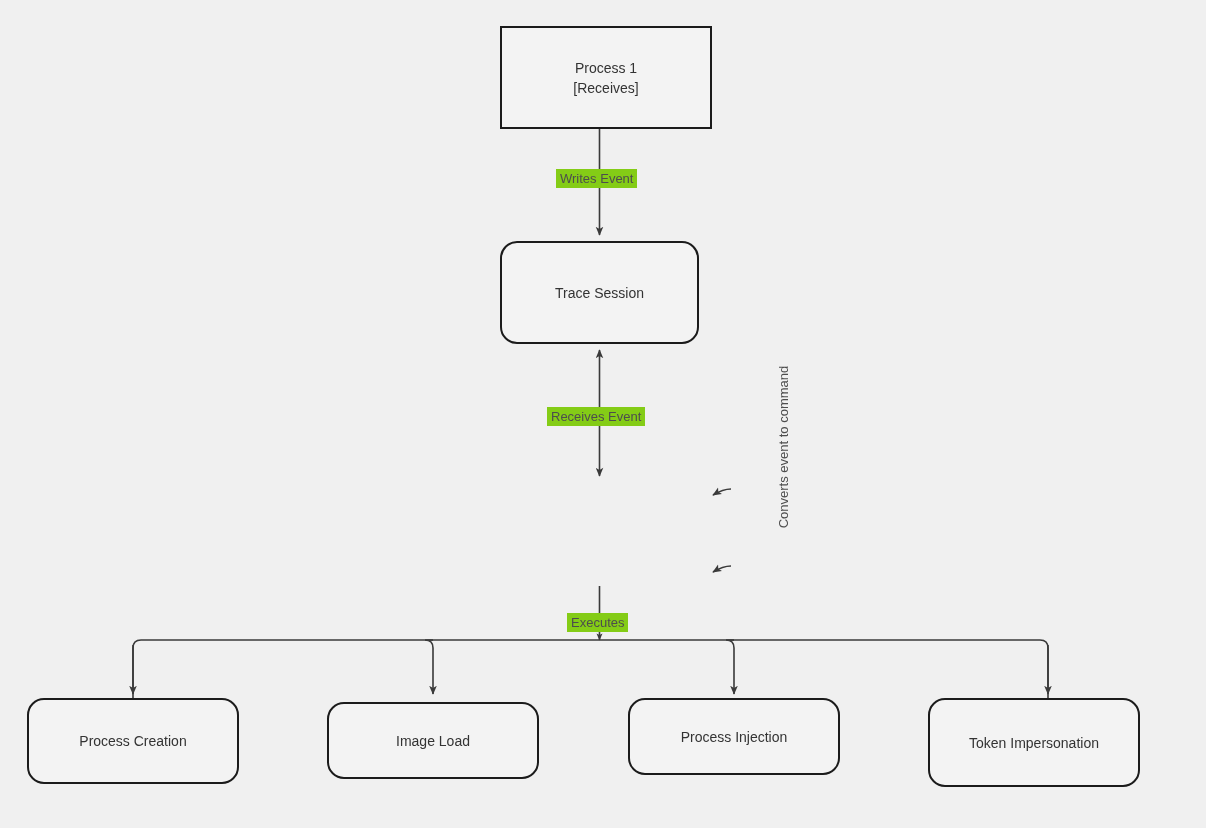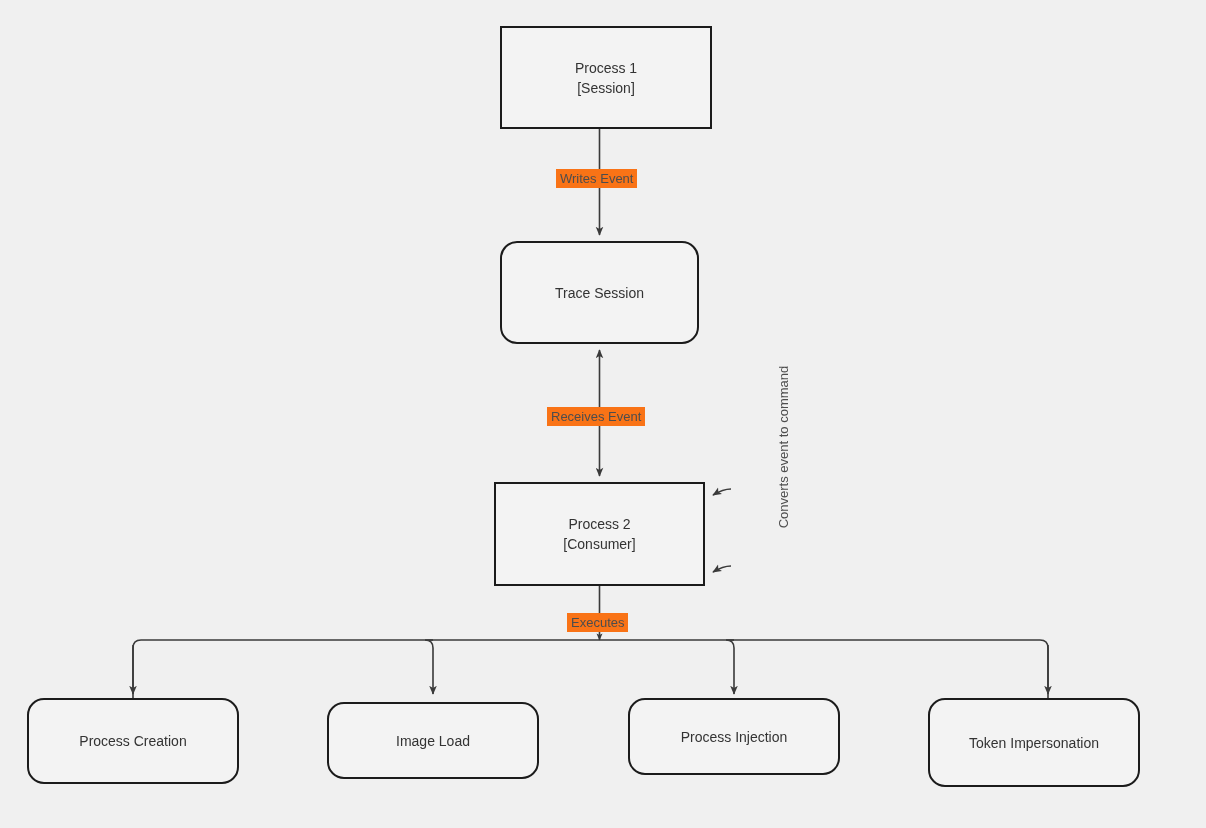--- a/index.html
+++ b/index.html
@@ -59,21 +59,21 @@
   #node-process2     { left: 494px; top: 482px; width: 211px; height: 104px; }
 
   #node-process-creation     { left: 27px;  top: 698px; width: 212px; height: 86px; }
   #node-image-load           { left: 327px; top: 702px; width: 212px; height: 77px; }
   #node-process-injection    { left: 628px; top: 698px; width: 212px; height: 77px; }
   #node-token-impersonation  { left: 928px; top: 698px; width: 212px; height: 89px; }
 
   
   .edge-label {
     position: absolute;
-    background: #f97316;
+    background: #84cc16;
     color: #4d4d4d;
     font-size: 13px;
     line-height: 17px;
     white-space: nowrap;
     padding: 1px 4px;
     z-index: 4;
     text-align: center;
   }
   #label-writes-event    { left: 556px; top: 169px; }
   #label-receives-event  { left: 547px; top: 407px; }
@@ -139,31 +139,27 @@
       <path d="M433,640 L425,640 Q433,640 433,648 L433,694" stroke="#3a3a3a" stroke-width="1.6" fill="none" marker-end="url(#arrow-end)"></path>
 
       <path d="M734,640 L726,640 Q734,640 734,648 L734,694" stroke="#3a3a3a" stroke-width="1.6" fill="none" marker-end="url(#arrow-end)"></path>
 
       <line x1="1048" y1="645" x2="1048" y2="694" stroke="#3a3a3a" stroke-width="1.6" marker-end="url(#arrow-end)"></line>
     </g>
   </svg>
 
   <div class="node" id="node-process1">
     <span class="node-line">Process 1</span>
-    <span class="node-line">[Session]</span>
+    <span class="node-line">[Receives]</span>
   </div>
 
   <div class="node rounded" id="node-trace">
     <span class="node-line">Trace Session</span>
   </div>
 
-  <div class="node" id="node-process2">
-    <span class="node-line">Process 2</span>
-    <span class="node-line">[Consumer]</span>
-  </div>
 
   <div class="node rounded" id="node-process-creation">
     <span class="node-line">Process Creation</span>
   </div>
 
   <div class="node rounded" id="node-image-load">
     <span class="node-line">Image Load</span>
   </div>
 
   <div class="node rounded" id="node-process-injection">

